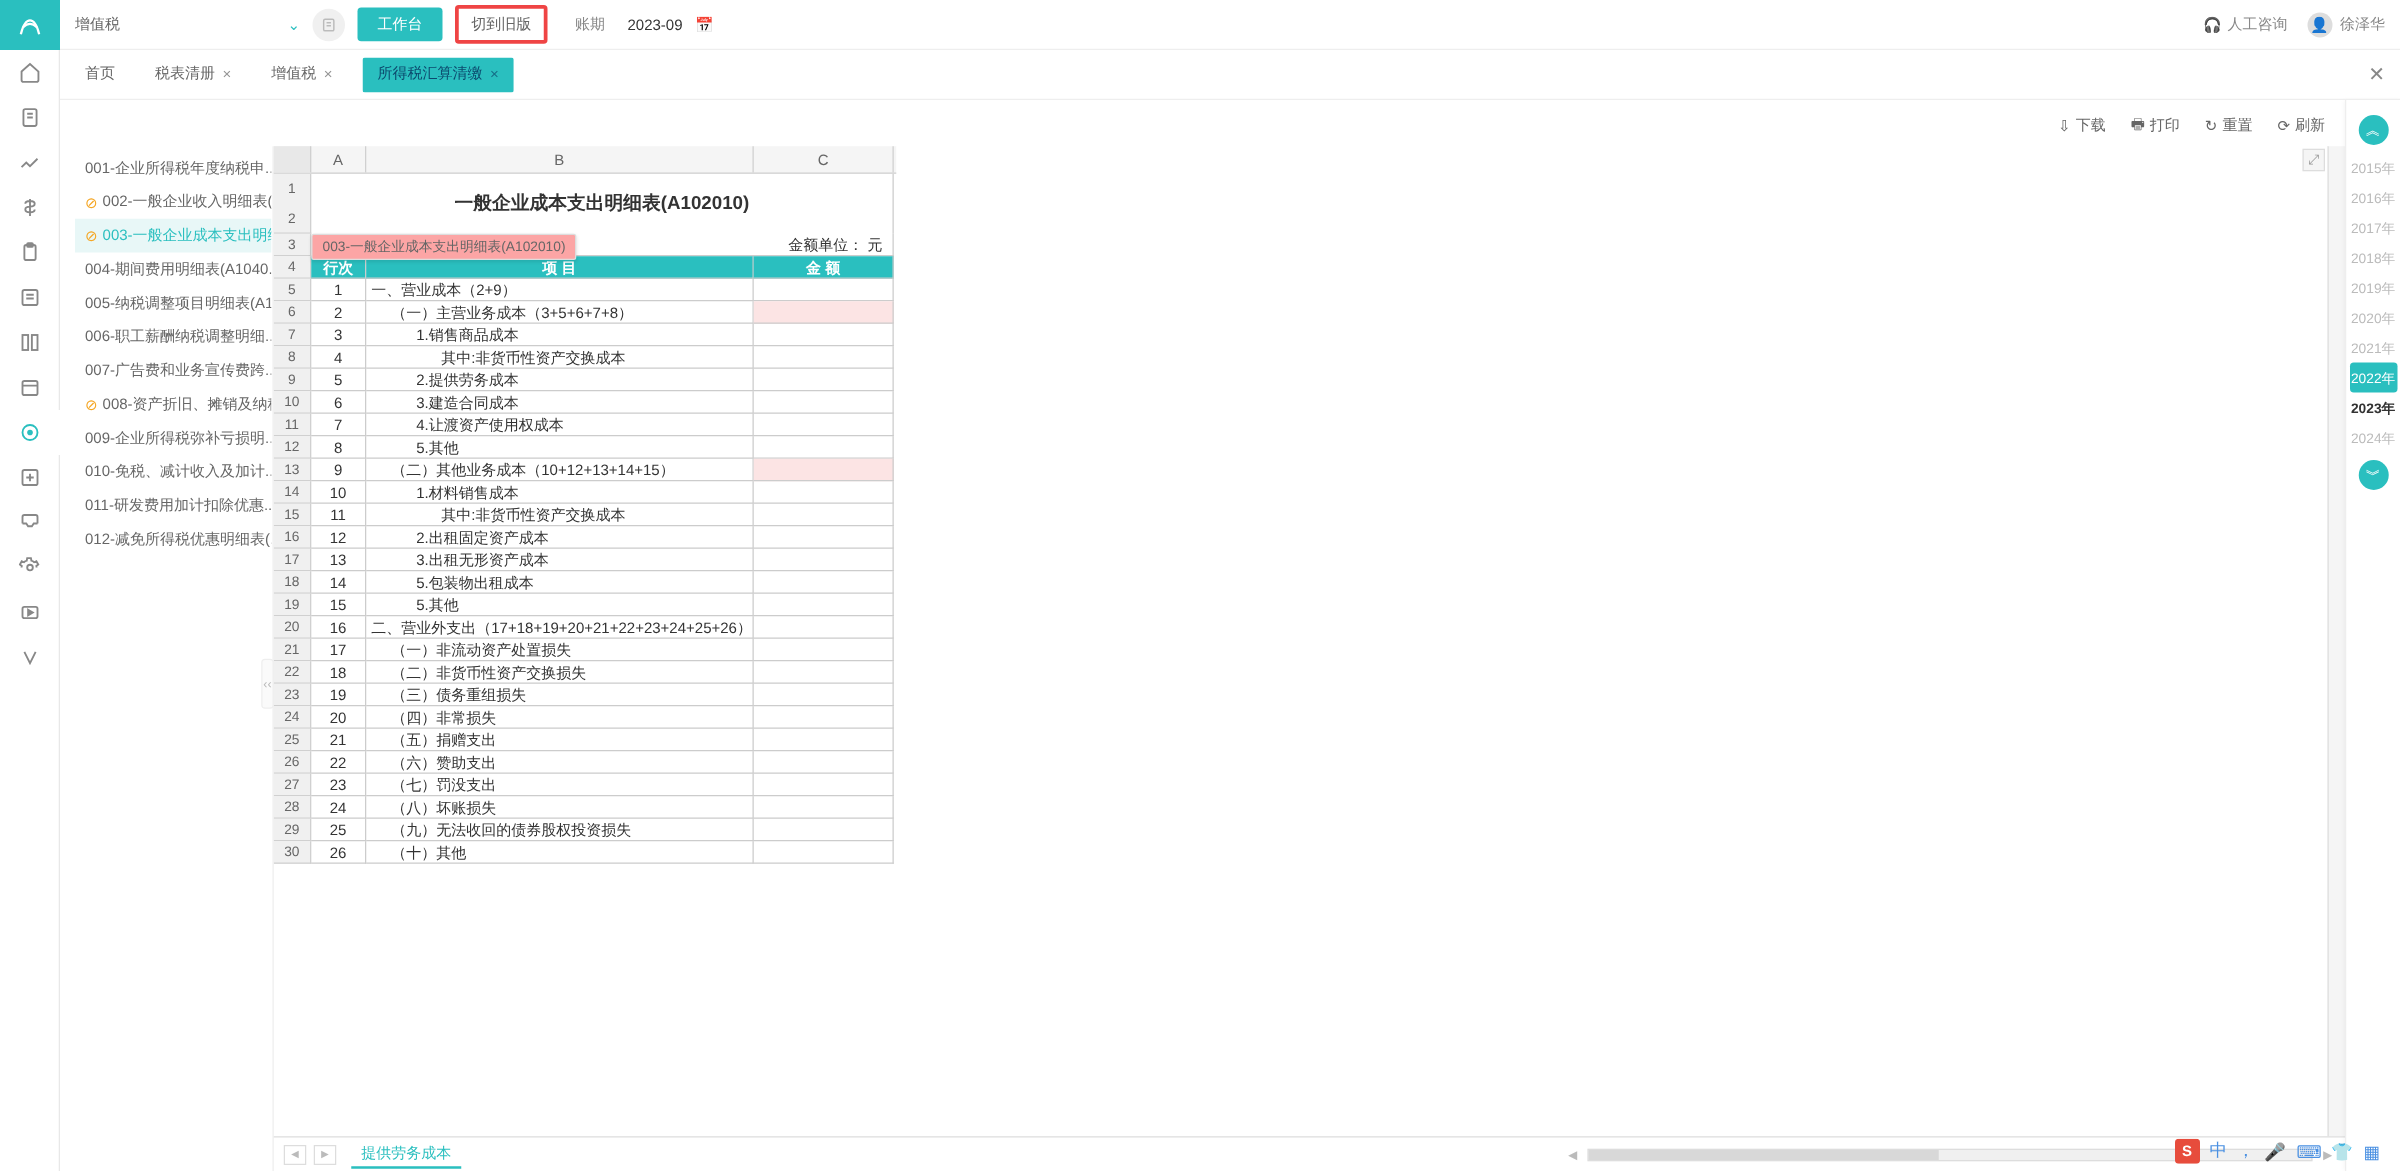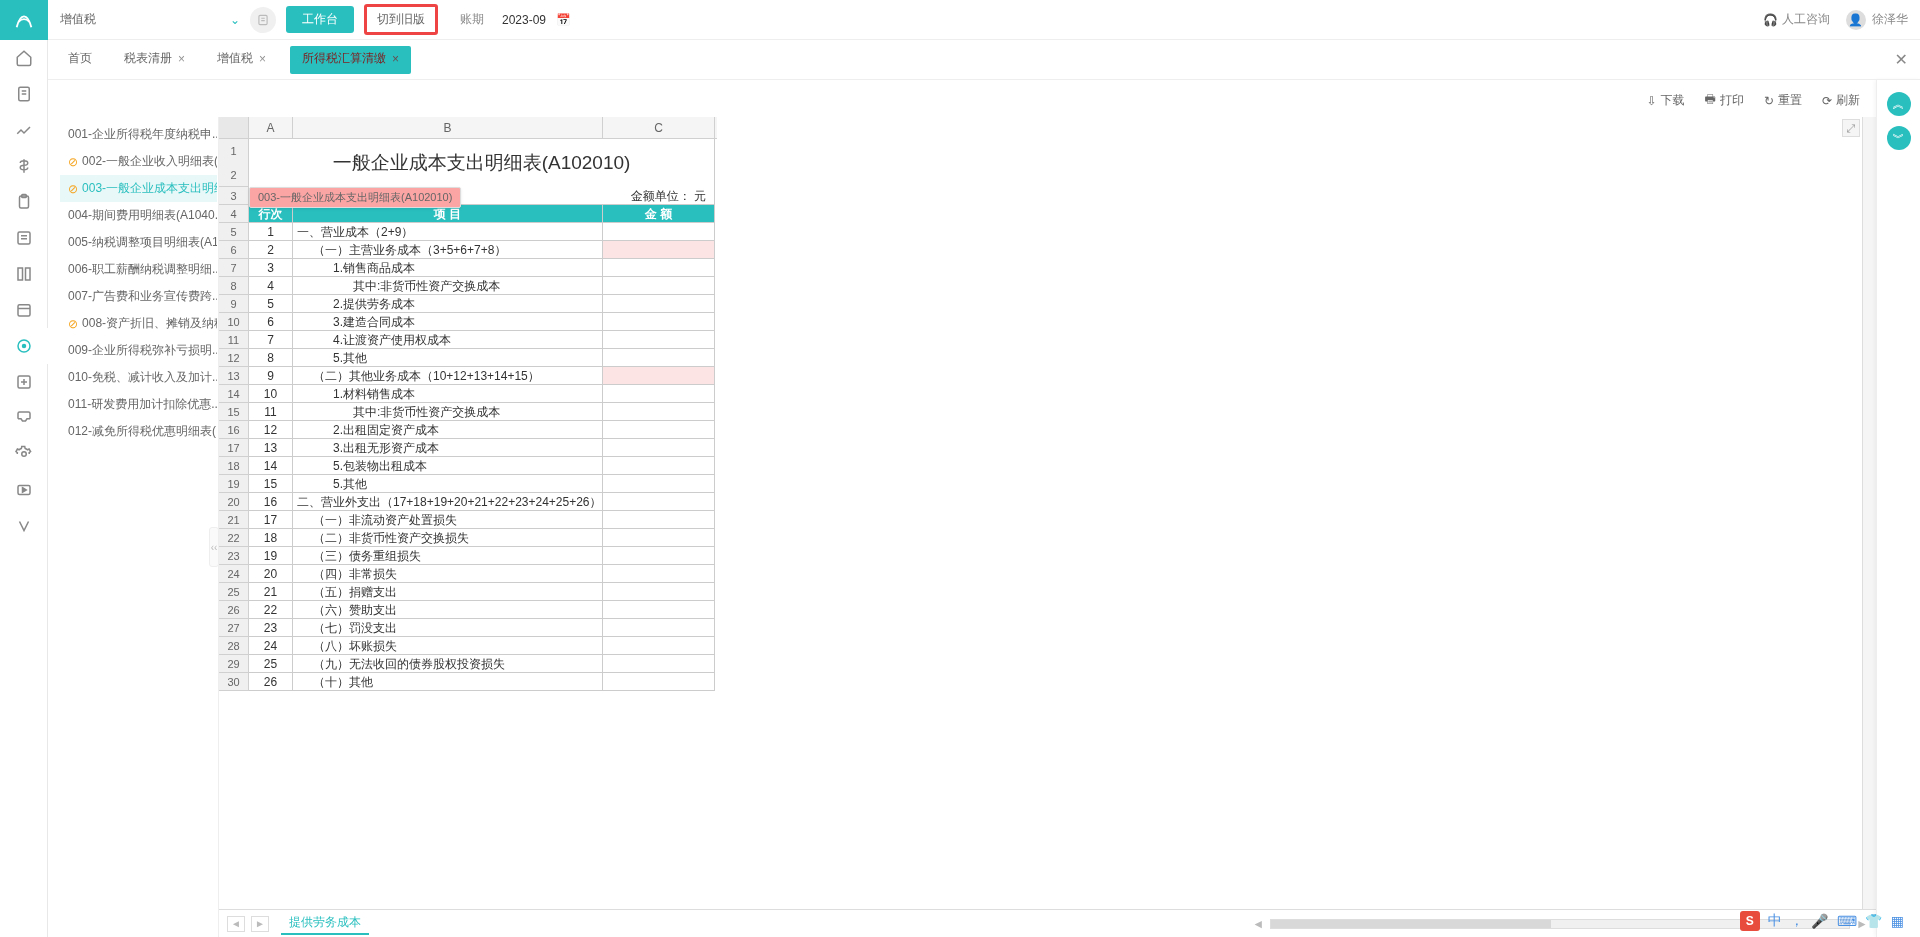--- a/index.html
+++ b/index.html
@@ -18,21 +18,21 @@
     .circle-icon-btn { width: 26px; height: 26px; border-radius: 50%; background: #f0f0f0; display: flex; align-items: center; justify-content: center; color: #bbb; cursor: pointer; }
     .btn-primary { background: #2abfbf; color: #fff; border: none; border-radius: 3px; padding: 5px 16px; cursor: pointer; font-size: 12px; }
     .btn-secondary { background: #fff; border: 3px solid #ef4444; color: #666; border-radius: 3px; padding: 4px 10px; cursor: pointer; font-size: 12px; }
     .period-label { color: #888; margin-left: 12px; }
     .period-value { color: #333; margin-left: 8px; }
     .top-right { margin-left: auto; display: flex; align-items: center; gap: 16px; color: #888; }
     .top-right .user { display: flex; align-items: center; gap: 6px; }
     .avatar { width: 20px; height: 20px; border-radius: 50%; background: #ddd; display: inline-flex; align-items: center; justify-content: center; color: #fff; }
     .tabs-bar { height: 40px; display: flex; align-items: center; padding: 0 12px; border-bottom: 1px solid #eee; gap: 16px; position: relative; }
     .tab { display: flex; align-items: center; gap: 6px; padding: 0 8px; height: 40px; cursor: pointer; color: #666; border-bottom: 2px solid transparent; }
-    .tab.active { background: #2abfbf; color: #7f1d1d; padding: 4px 12px; height: 28px; border-radius: 2px; }
+    .tab.active { background: #2abfbf; color: #0c4a6e; padding: 4px 12px; height: 28px; border-radius: 2px; }
     .tab .close-x { color: inherit; opacity: 0.7; font-size: 12px; }
     .tabs-close-all { position: absolute; right: 12px; color: #888; font-size: 16px; cursor: pointer; }
     .content-row { flex: 1; display: flex; min-height: 0; }
     .content-left { flex: 1; display: flex; flex-direction: column; min-width: 0; }
     .notice-action-row { display: flex; padding: 10px 16px 6px; align-items: flex-start; gap: 24px; }
     .notice-text { flex: 1; color: #f56c6c; font-size: 12px; line-height: 1.6; max-width: 680px; }
     .action-bar { margin-left: auto; display: flex; gap: 20px; color: #666; }
     .action-btn { display: flex; align-items: center; gap: 4px; cursor: pointer; }
     .body-row { flex: 1; display: flex; min-height: 0; }
     .form-list { width: 170px; border-right: 1px solid transparent; padding: 4px 0 4px 12px; position: relative; }
@@ -43,21 +43,21 @@
     .sheet-area { flex: 1; display: flex; flex-direction: column; min-width: 0; border-left: 1px solid #eee; }
     .sheet-col-headers { display: flex; height: 22px; border-bottom: 1px solid #d0d0d0; background: #f5f5f5; }
     .sheet-corner { width: 30px; border-right: 1px solid #d0d0d0; background: #e8e8e8; }
     .sheet-colhead { flex: 0 0 auto; text-align: center; border-right: 1px solid #d0d0d0; line-height: 22px; color: #666; }
     .colA { width: 44px; } .colB { width: 310px; } .colC { width: 112px; }
     .sheet-body { flex: 1; overflow: auto; position: relative; }
     .sheet-row { display: flex; height: 18px; }
     .row-head { width: 30px; background: #f0f0f0; border-right: 1px solid #d0d0d0; border-bottom: 1px solid #d0d0d0; text-align: center; line-height: 18px; color: #666; font-size: 11px; }
     .cell { border-right: 1px solid #ccc; border-bottom: 1px solid #ccc; line-height: 18px; padding: 0 4px; font-size: 12px; white-space: nowrap; overflow: hidden; }
     .cell.colA { text-align: center; }
-    .title-merge { font-size: 19px; font-weight: normal; text-align: center; }
+    .title-merge { font-size: 15px; font-weight: bold; text-align: center; }
     .title-row { height: 48px; }
     .title-row .cell { line-height: 48px; border-bottom: none; }
     .breadcrumb-chip { position: absolute; left: 30px; top: 48px; background: #fca5a5; border: 1px solid #ddd; border-radius: 2px; padding: 2px 8px; font-size: 11px; color: #666; z-index: 5; box-shadow: 0 1px 3px rgba(0,0,0,0.1); }
     .unit-text { text-align: right; padding-right: 8px; font-size: 12px; }
     .header-cell { background: #2abfbf; color: #fff; font-weight: bold; text-align: center; }
     .pink-cell { background: #fce4e4; }
     .indent1 { padding-left: 20px; } .indent2 { padding-left: 40px; } .indent3 { padding-left: 60px; }
     .sheet-footer { height: 28px; border-top: 1px solid #ddd; display: flex; align-items: center; padding: 0 8px; gap: 12px; }
     .sheet-tab { color: #2abfbf; border-bottom: 2px solid #2abfbf; padding: 2px 8px; cursor: pointer; font-size: 12px; }
     .footer-nav { display: flex; gap: 6px; color: #bbb; }
@@ -494,20 +494,32 @@
                   </div>
                 <div style="color:#bbb;cursor:pointer;">►</div>
               </div>
             </div>
           </div>
         </div>
       </div>
 
       <div class="year-panel">
         <div class="year-scroll-btn">︽</div>
+        <div id="year-list">
+            <div class="year-btn">2015年</div>
+            <div class="year-btn">2016年</div>
+            <div class="year-btn">2017年</div>
+            <div class="year-btn">2018年</div>
+            <div class="year-btn">2019年</div>
+            <div class="year-btn">2020年</div>
+            <div class="year-btn">2021年</div>
+            <div class="year-btn active">2022年</div>
+            <div class="year-btn current">2023年</div>
+            <div class="year-btn">2024年</div>
+          </div>
         <div class="year-scroll-btn">︾</div>
       </div>
     </div>
   </div>
 </div>
 
 <div class="ime-bar">
   <div class="ime-badge">S</div>
   <span class="ime-icon">中</span>
   <span class="ime-icon">，</span>

